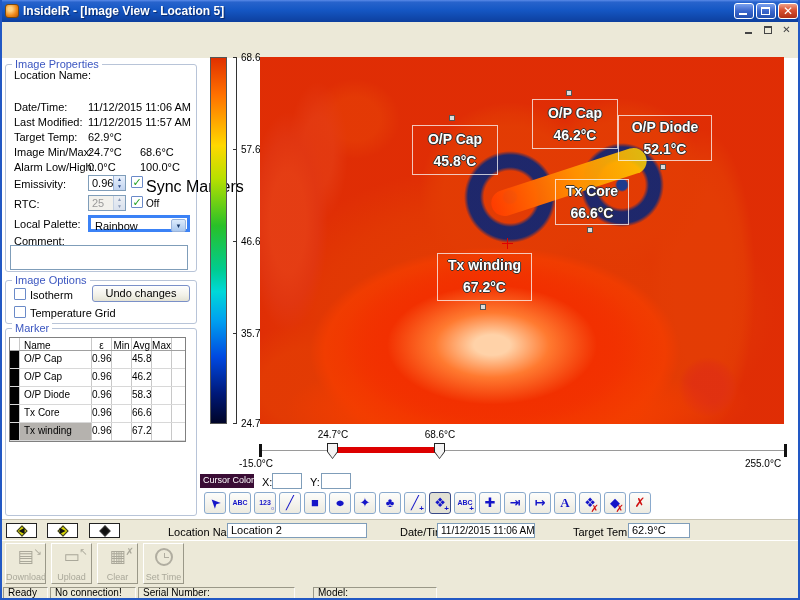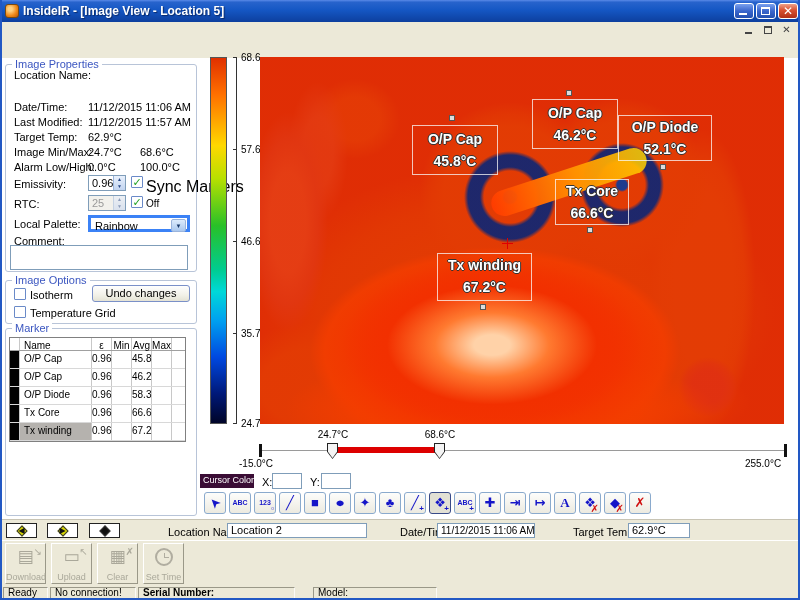--- a/index.html
+++ b/index.html
@@ -466,17 +466,17 @@
     </div>
     <div class="transbtn" style="left:143px;">
       <span class="clockface"></span>
       <span class="tlab">Set Time</span>
     </div>
   </div>
 
   <div class="statusbar">
     <div class="scell" style="left:3px; width:45px;">Ready</div>
     <div class="scell" style="left:50px; width:86px;">No connection!</div>
-    <div class="scell" style="left:138px; width:157px;font-weight:bold;">Serial Number:</div>
+    <div class="scell" style="left:138px; width:157px;">Serial Number:</div>
     <div class="scell" style="left:313px; width:124px;">Model:</div>
   </div>
 
 </div>
 
 </body></html>

